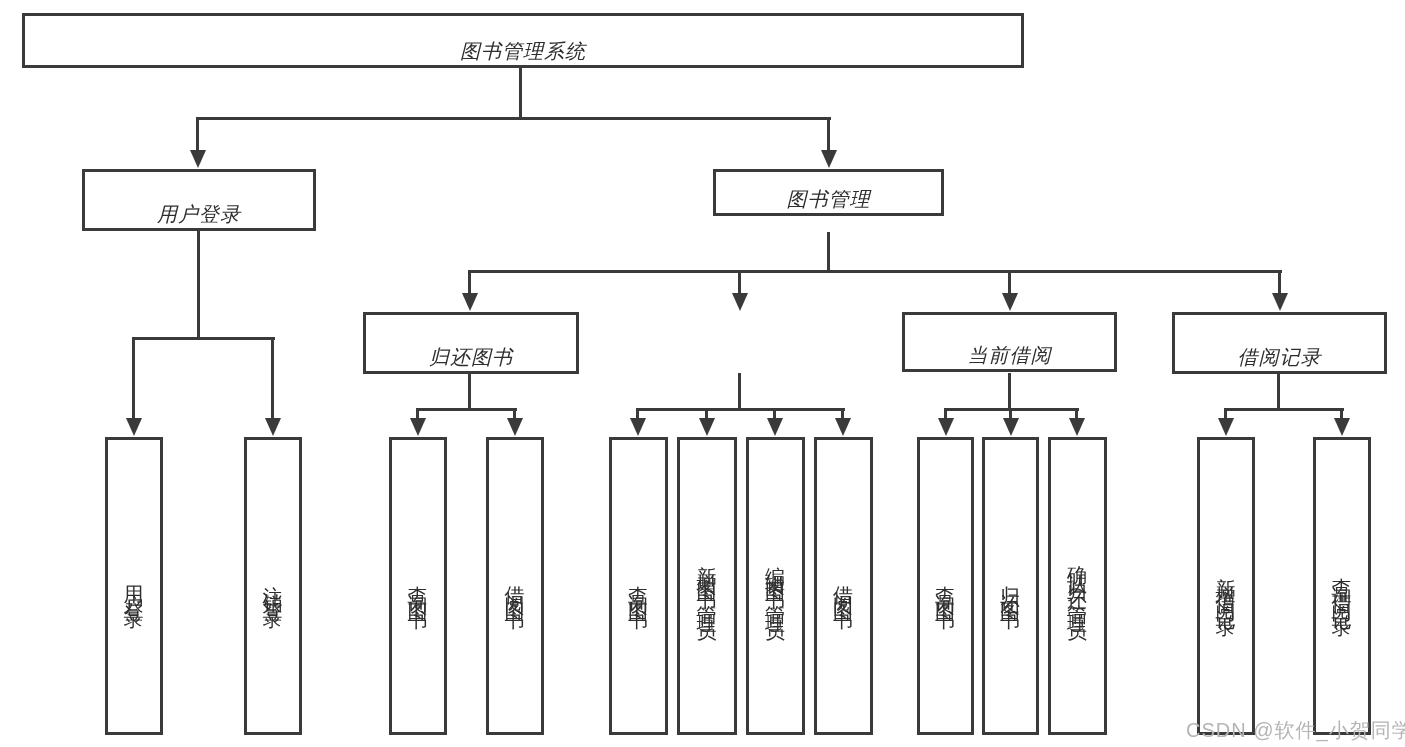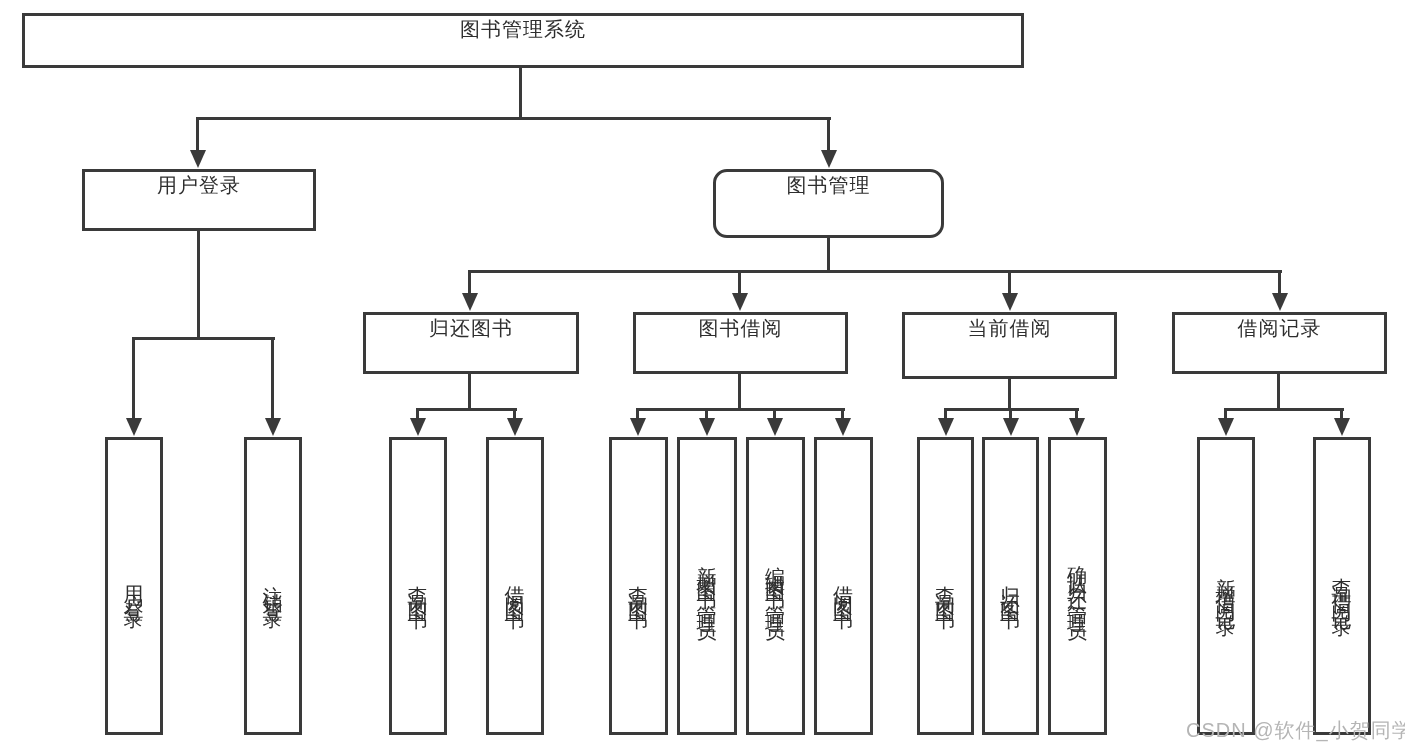--- a/index.html
+++ b/index.html
@@ -17,26 +17,27 @@
     height: 747px;
     background: var(--background);
     overflow: hidden;
   }
   
   .hnode {
     position: absolute;
     border: 3px solid var(--line);
     background: var(--background);
     display: flex;
-    align-items: flex-start;
+    align-items: flex-end;
     justify-content: center;
     font-size: 20px;
     color: var(--text);
     letter-spacing: 1px;
     z-index: 2;
+    font-style: italic;
   }
   
   .leaf {
     position: absolute;
     top: 437px;
     width: 58px;
     height: 298px;
     border: 3px solid var(--line);
     background: var(--background);
     display: flex;
@@ -60,24 +61,24 @@
     position: absolute;
     width: 0; height: 0;
     border-left: 8px solid transparent;
     border-right: 8px solid transparent;
     border-top: 18px solid var(--line);
     z-index: 1;
   }
   
   #n-root           { left: 22px;   top: 13px;  width: 1002px; height: 55px; }
   #n-user-login     { left: 82px;   top: 169px; width: 234px;  height: 62px; }
-  #n-book-mgmt      { left: 713px;  top: 169px; width: 231px;  height: 69px; border-radius: 14px; }
+  #n-book-mgmt      { left: 713px;  top: 169px; width: 231px;  height: 47px; }
   #n-new-book-rec   { left: 363px;  top: 312px; width: 216px;  height: 62px; }
   #n-book-borrow    { left: 633px;  top: 312px; width: 215px;  height: 62px; }
-  #n-current-borrow { left: 902px;  top: 312px; width: 215px;  height: 67px; }
+  #n-current-borrow { left: 902px;  top: 312px; width: 215px;  height: 60px; }
   #n-borrow-record  { left: 1172px; top: 312px; width: 215px;  height: 62px; }
   #l-user-login     { left: 105px; }
   #l-logout         { left: 244px; }
   #l-query-book-1   { left: 389px; }
   #l-borrow-book-1  { left: 486px; }
   #l-query-book-2   { left: 609px; width: 59px; }
   #l-add-book       { left: 677px; width: 60px; }
   #l-edit-book      { left: 746px; width: 59px; }
   #l-borrow-book-2  { left: 814px; width: 59px; }
   #l-query-book-3   { left: 917px; width: 57px; }
@@ -106,23 +107,20 @@
   </div>
   <div class="hnode" id="n-user-login">
     <span>用户登录</span>
   </div>
   <div class="hnode" id="n-book-mgmt">
     <span>图书管理</span>
   </div>
   <div class="hnode" id="n-new-book-rec">
     <span>归还图书</span>
   </div>
-  <div class="hnode" id="n-book-borrow">
-    <span>图书借阅</span>
-  </div>
   <div class="hnode" id="n-current-borrow">
     <span>当前借阅</span>
   </div>
   <div class="hnode" id="n-borrow-record">
     <span>借阅记录</span>
   </div>
 
   <div class="leaf" id="l-user-login">
     <span class="vtext">用户登录</span>
   </div>

